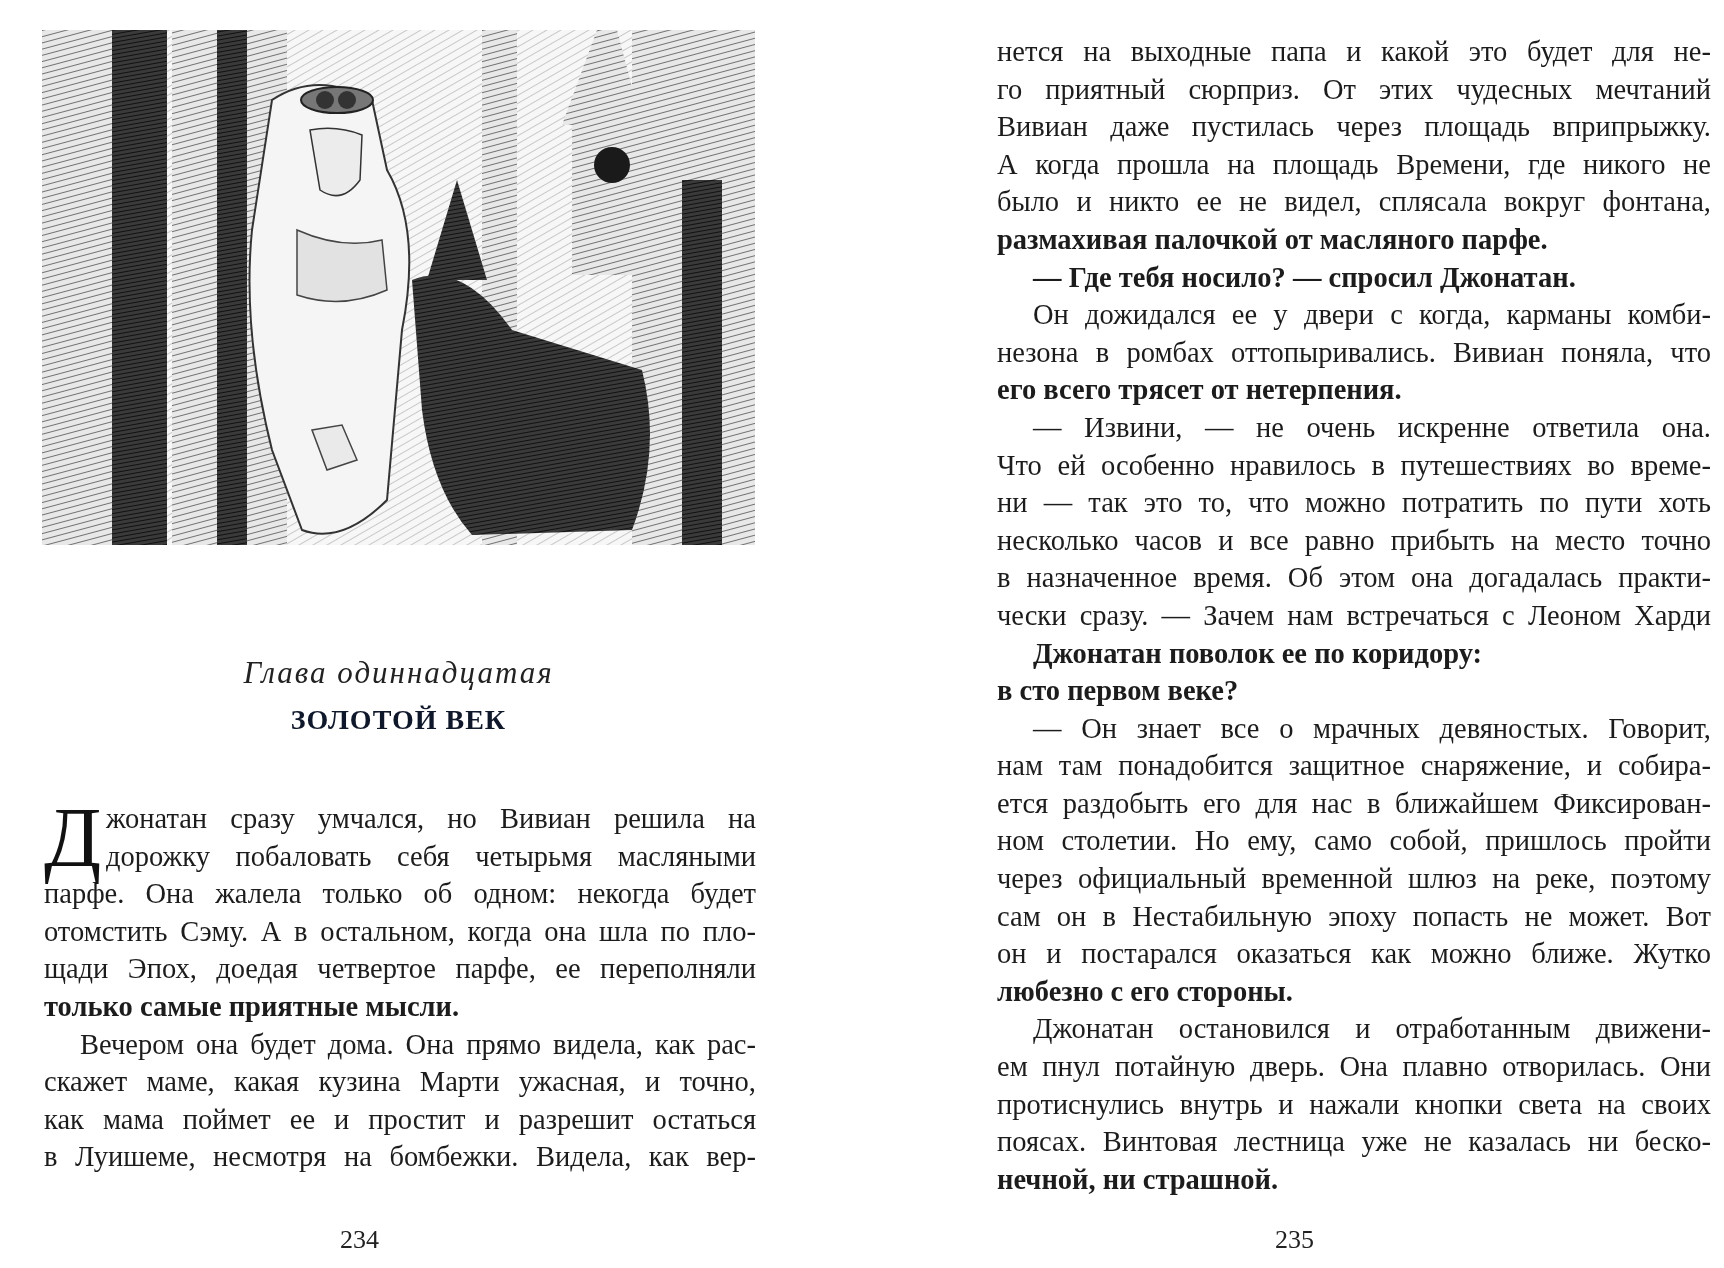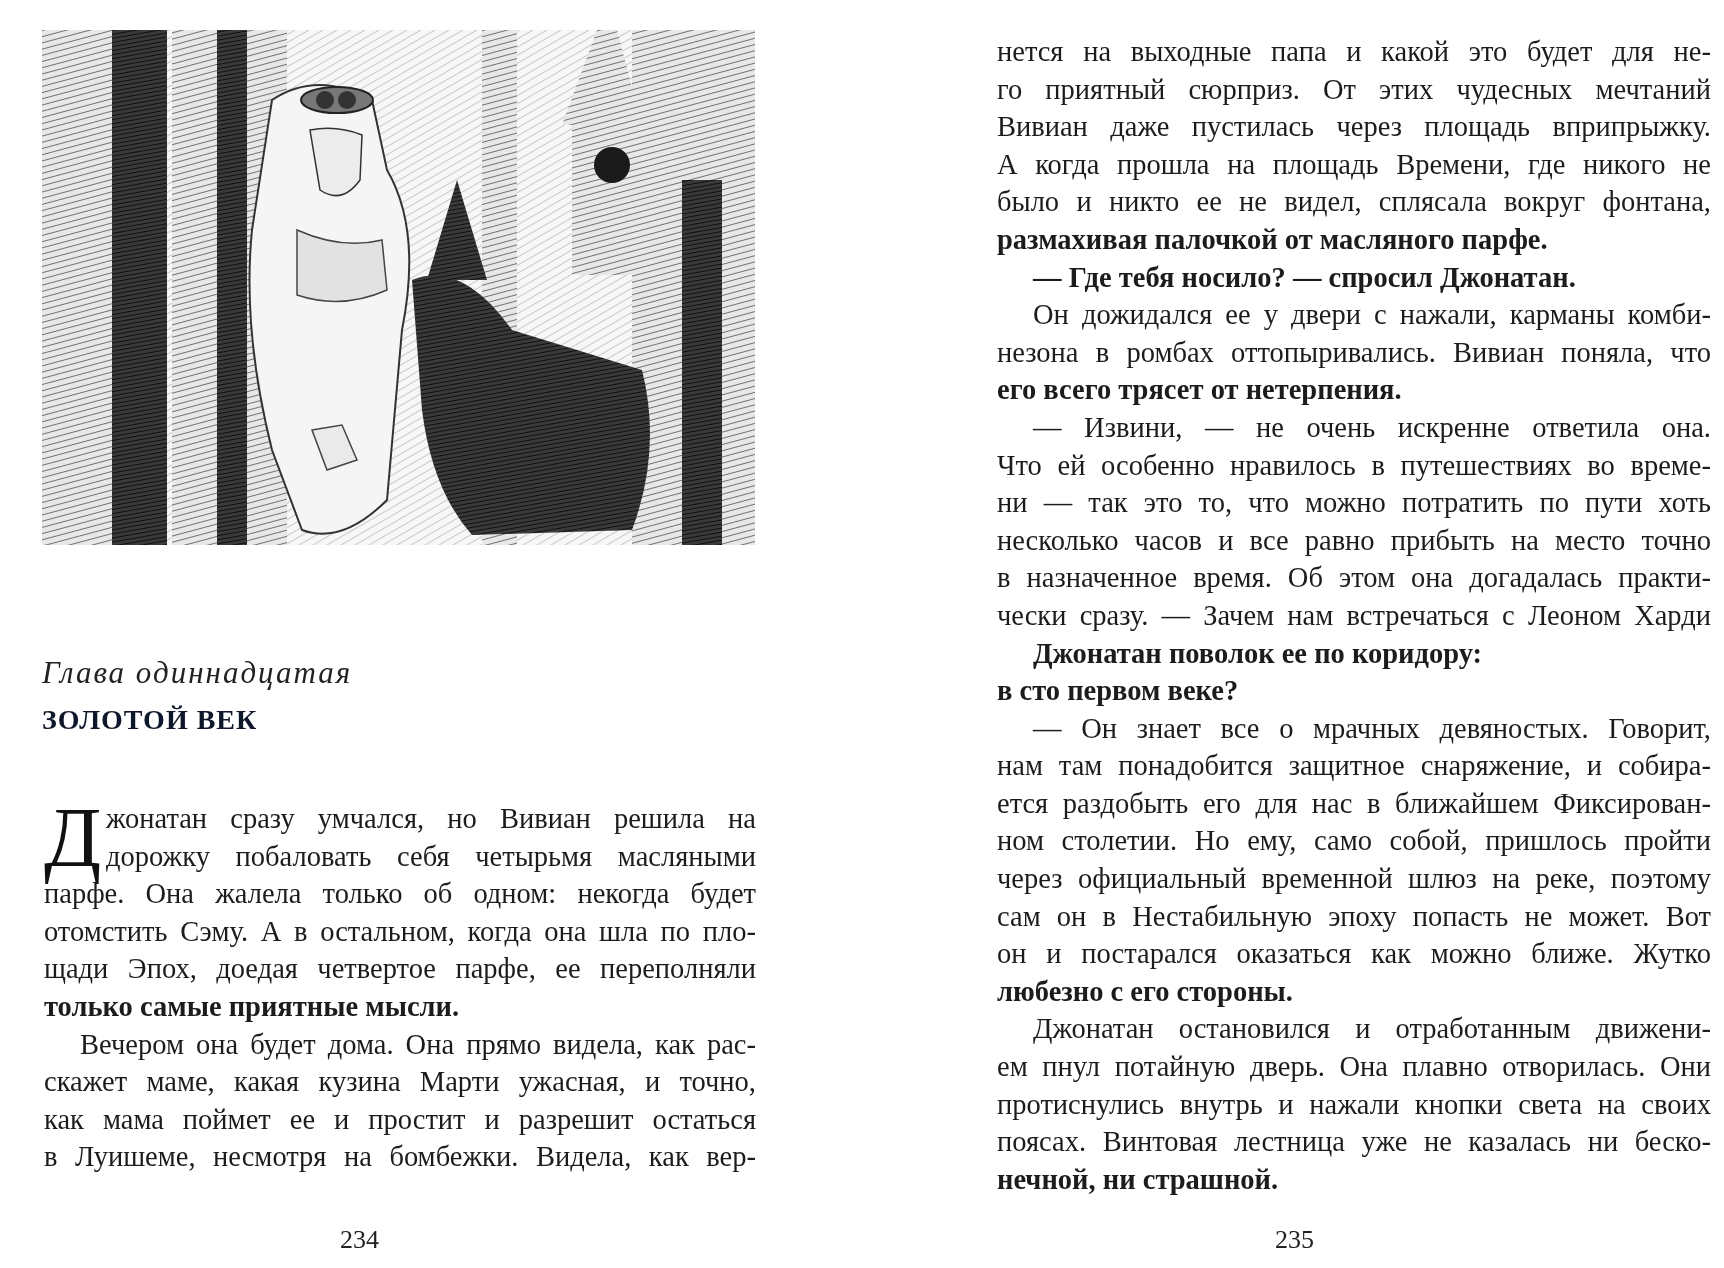--- a/index.html
+++ b/index.html
@@ -29,21 +29,21 @@
       overflow: hidden;
       background: #f4f4f4;
     }
     .illustration svg { display: block; width: 100%; height: 100%; }
 
     
     .chapter-heading {
       position: absolute;
       left: 42px; width: 713px;
       top: 655px;
-      text-align: left;
+      text-align: center;
     }
     .chapter-number {
       font-style: italic;
       font-size: 31px;
       letter-spacing: 2px;
       line-height: 36px;
       color: #222;
     }
     .chapter-title {
       font-weight: bold;
@@ -172,21 +172,21 @@
 
 <div class="page page-right">
   <div class="text-block text-right">
     <span class="line">нется на выходные папа и какой это будет для не-</span>
     <span class="line">го приятный сюрприз. От этих чудесных мечтаний</span>
     <span class="line">Вивиан даже пустилась через площадь вприпрыжку.</span>
     <span class="line">А когда прошла на площадь Времени, где никого не</span>
     <span class="line">было и никто ее не видел, сплясала вокруг фонтана,</span>
     <span class="line last">размахивая палочкой от масляного парфе.</span>
     <span class="line indent last">— Где тебя носило? — спросил Джонатан.</span>
-    <span class="line indent">Он дожидался ее у двери с нажали, карманы комби-</span>
+    <span class="line indent">Он дожидался ее у двери с когда, карманы комби-</span>
     <span class="line">незона в ромбах оттопыривались. Вивиан поняла, что</span>
     <span class="line last">его всего трясет от нетерпения.</span>
     <span class="line indent">— Извини, — не очень искренне ответила она.</span>
     <span class="line">Что ей особенно нравилось в путешествиях во време-</span>
     <span class="line">ни — так это то, что можно потратить по пути хоть</span>
     <span class="line">несколько часов и все равно прибыть на место точно</span>
     <span class="line">в назначенное время. Об этом она догадалась практи-</span>
     <span class="line">чески сразу. — Зачем нам встречаться с Леоном Харди</span>
     <span class="line indent last">Джонатан поволок ее по коридору:</span>
     <span class="line last">в сто первом веке?</span>

